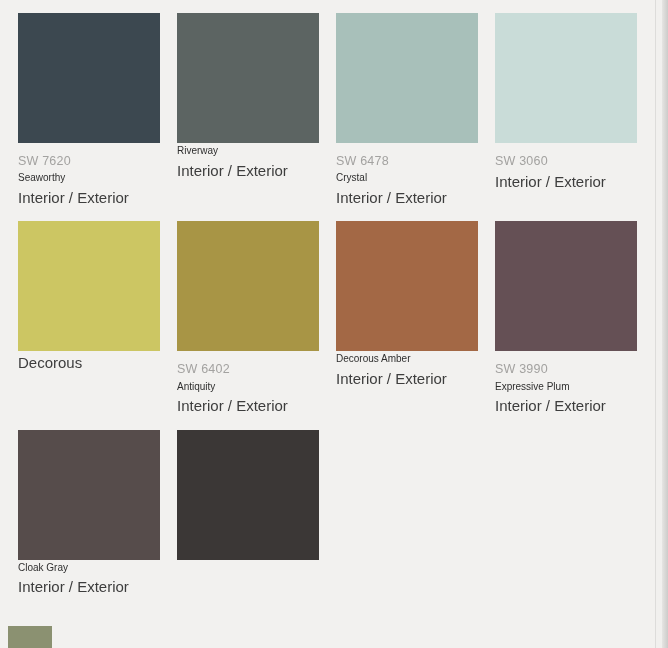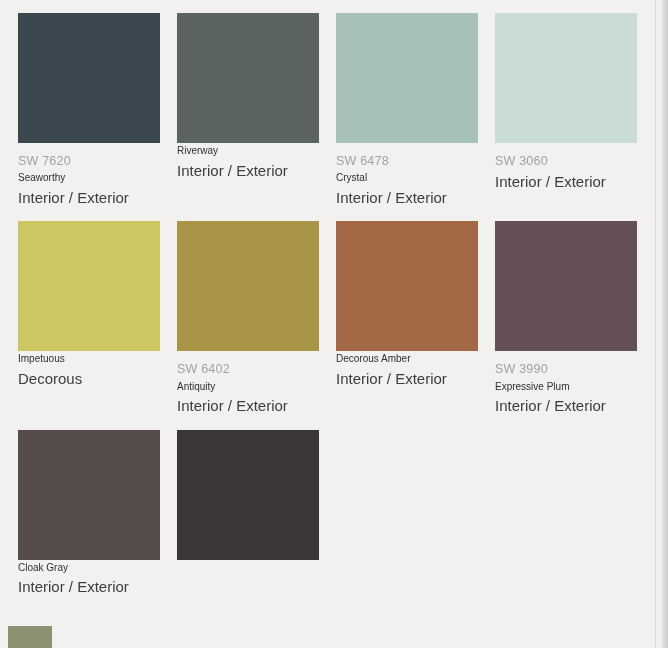--- a/index.html
+++ b/index.html
@@ -126,21 +126,20 @@
     </div>
 
     <div class="swatch-card">
       <span class="swatch-chip" style="background:#c9dcd8;"></span>
       <div class="swatch-code">SW 3060</div>
       <div class="swatch-usage">Interior / Exterior</div>
     </div>
 
     <div class="swatch-card">
       <span class="swatch-chip" style="background:#ccc663;"></span>
-      <div class="swatch-name">Impetuous</div>
       <div class="swatch-usage">Decorous</div>
     </div>
 
     <div class="swatch-card">
       <span class="swatch-chip" style="background:#a89545;"></span>
       <div class="swatch-code">SW 6402</div>
       <div class="swatch-name">Antiquity</div>
       <div class="swatch-usage">Interior / Exterior</div>
     </div>
 

